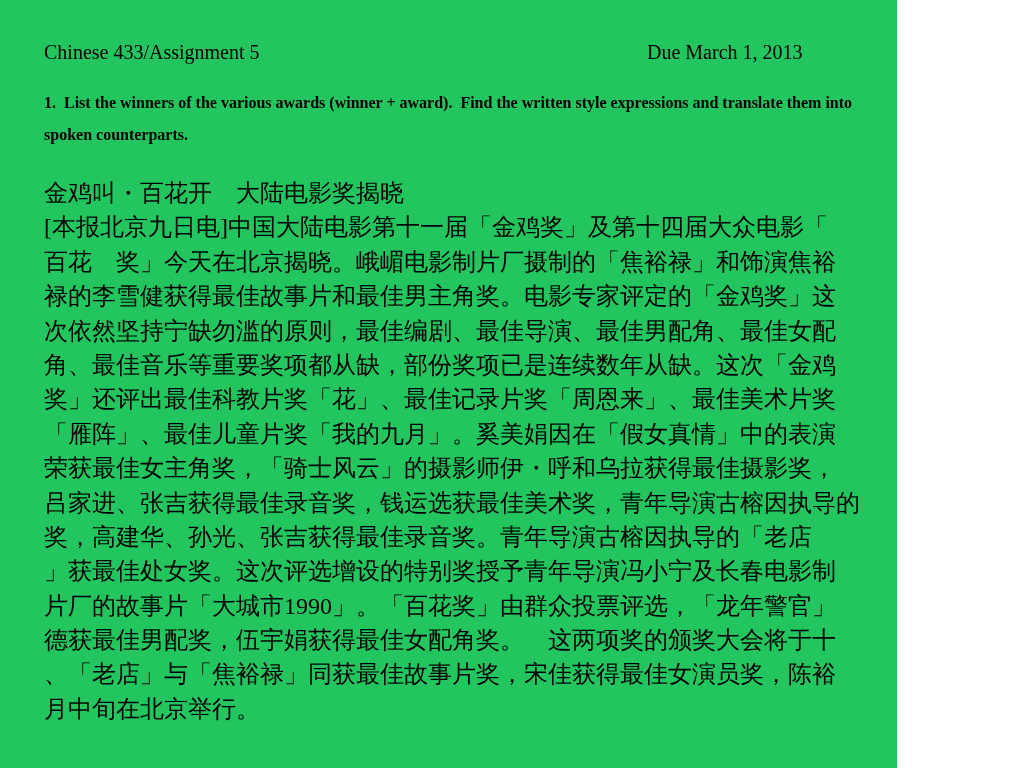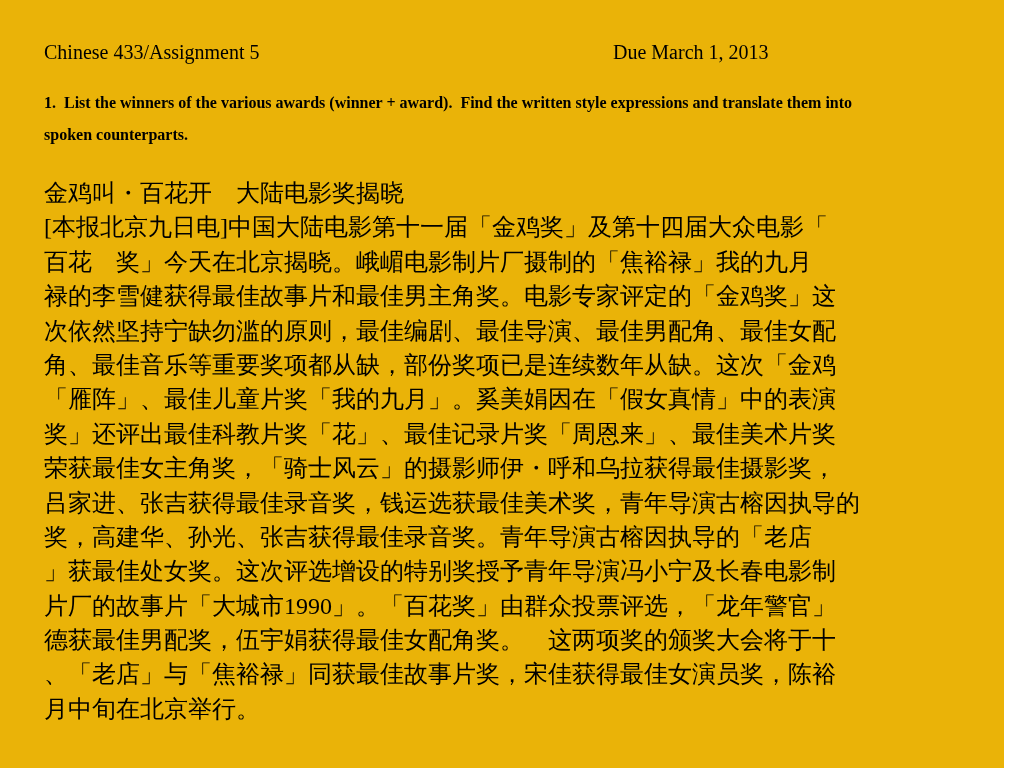--- a/index.html
+++ b/index.html
@@ -9,43 +9,43 @@
   }
   body {
     width: 1024px;
     height: 768px;
     overflow: hidden;
     color: #000000;
     font-family: "Liberation Serif", "DejaVu Serif", serif;
   }
   .page {
     position: relative;
-    width: 1004px;
+    width: 897px;
     height: 768px;
-    background: #eab308;
+    background: #22c55e;
     overflow: hidden;
   }
   .header-row {
     position: absolute;
     top: 40px;
     left: 44px;
     right: 20px;
     height: 26px;
     font-size: 20px;
     line-height: 24px;
     white-space: pre;
   }
   .course {
     position: absolute;
     left: 0;
     top: 0;
   }
   .due {
     position: absolute;
-    left: 569px;
+    left: 603px;
     top: 0;
   }
   .instructions {
     position: absolute;
     top: 87px;
     left: 44px;
     width: 960px;
     font-size: 16px;
     line-height: 32px;
     font-weight: bold;
@@ -80,26 +80,26 @@
   </div>
 
   <div class="instructions">
     <div class="en-line">1.  List the winners of the various awards (winner + award).  Find the written style expressions and translate them into</div>
     <div class="en-line">spoken counterparts.</div>
   </div>
 
   <div class="article">
     <div class="zh-line">金鸡叫・百花开　大陆电影奖揭晓</div>
     <div class="zh-line">[本报北京九日电]中国大陆电影第十一届「金鸡奖」及第十四届大众电影「</div>
-    <div class="zh-line">百花　奖」今天在北京揭晓。峨嵋电影制片厂摄制的「焦裕禄」我的九月</div>
+    <div class="zh-line">百花　奖」今天在北京揭晓。峨嵋电影制片厂摄制的「焦裕禄」和饰演焦裕</div>
     <div class="zh-line">禄的李雪健获得最佳故事片和最佳男主角奖。电影专家评定的「金鸡奖」这</div>
     <div class="zh-line">次依然坚持宁缺勿滥的原则，最佳编剧、最佳导演、最佳男配角、最佳女配</div>
     <div class="zh-line">角、最佳音乐等重要奖项都从缺，部份奖项已是连续数年从缺。这次「金鸡</div>
+    <div class="zh-line">奖」还评出最佳科教片奖「花」、最佳记录片奖「周恩来」、最佳美术片奖</div>
     <div class="zh-line">「雁阵」、最佳儿童片奖「我的九月」。奚美娟因在「假女真情」中的表演</div>
-    <div class="zh-line">奖」还评出最佳科教片奖「花」、最佳记录片奖「周恩来」、最佳美术片奖</div>
     <div class="zh-line">荣获最佳女主角奖，「骑士风云」的摄影师伊・呼和乌拉获得最佳摄影奖，</div>
     <div class="zh-line">吕家进、张吉获得最佳录音奖，钱运选获最佳美术奖，青年导演古榕因执导的</div>
     <div class="zh-line">奖，高建华、孙光、张吉获得最佳录音奖。青年导演古榕因执导的「老店</div>
     <div class="zh-line">」获最佳处女奖。这次评选增设的特别奖授予青年导演冯小宁及长春电影制</div>
     <div class="zh-line">片厂的故事片「大城市1990」。「百花奖」由群众投票评选，「龙年警官」</div>
     <div class="zh-line">德获最佳男配奖，伍宇娟获得最佳女配角奖。　这两项奖的颁奖大会将于十</div>
     <div class="zh-line">、「老店」与「焦裕禄」同获最佳故事片奖，宋佳获得最佳女演员奖，陈裕</div>
     <div class="zh-line">月中旬在北京举行。</div>
   </div>
 

